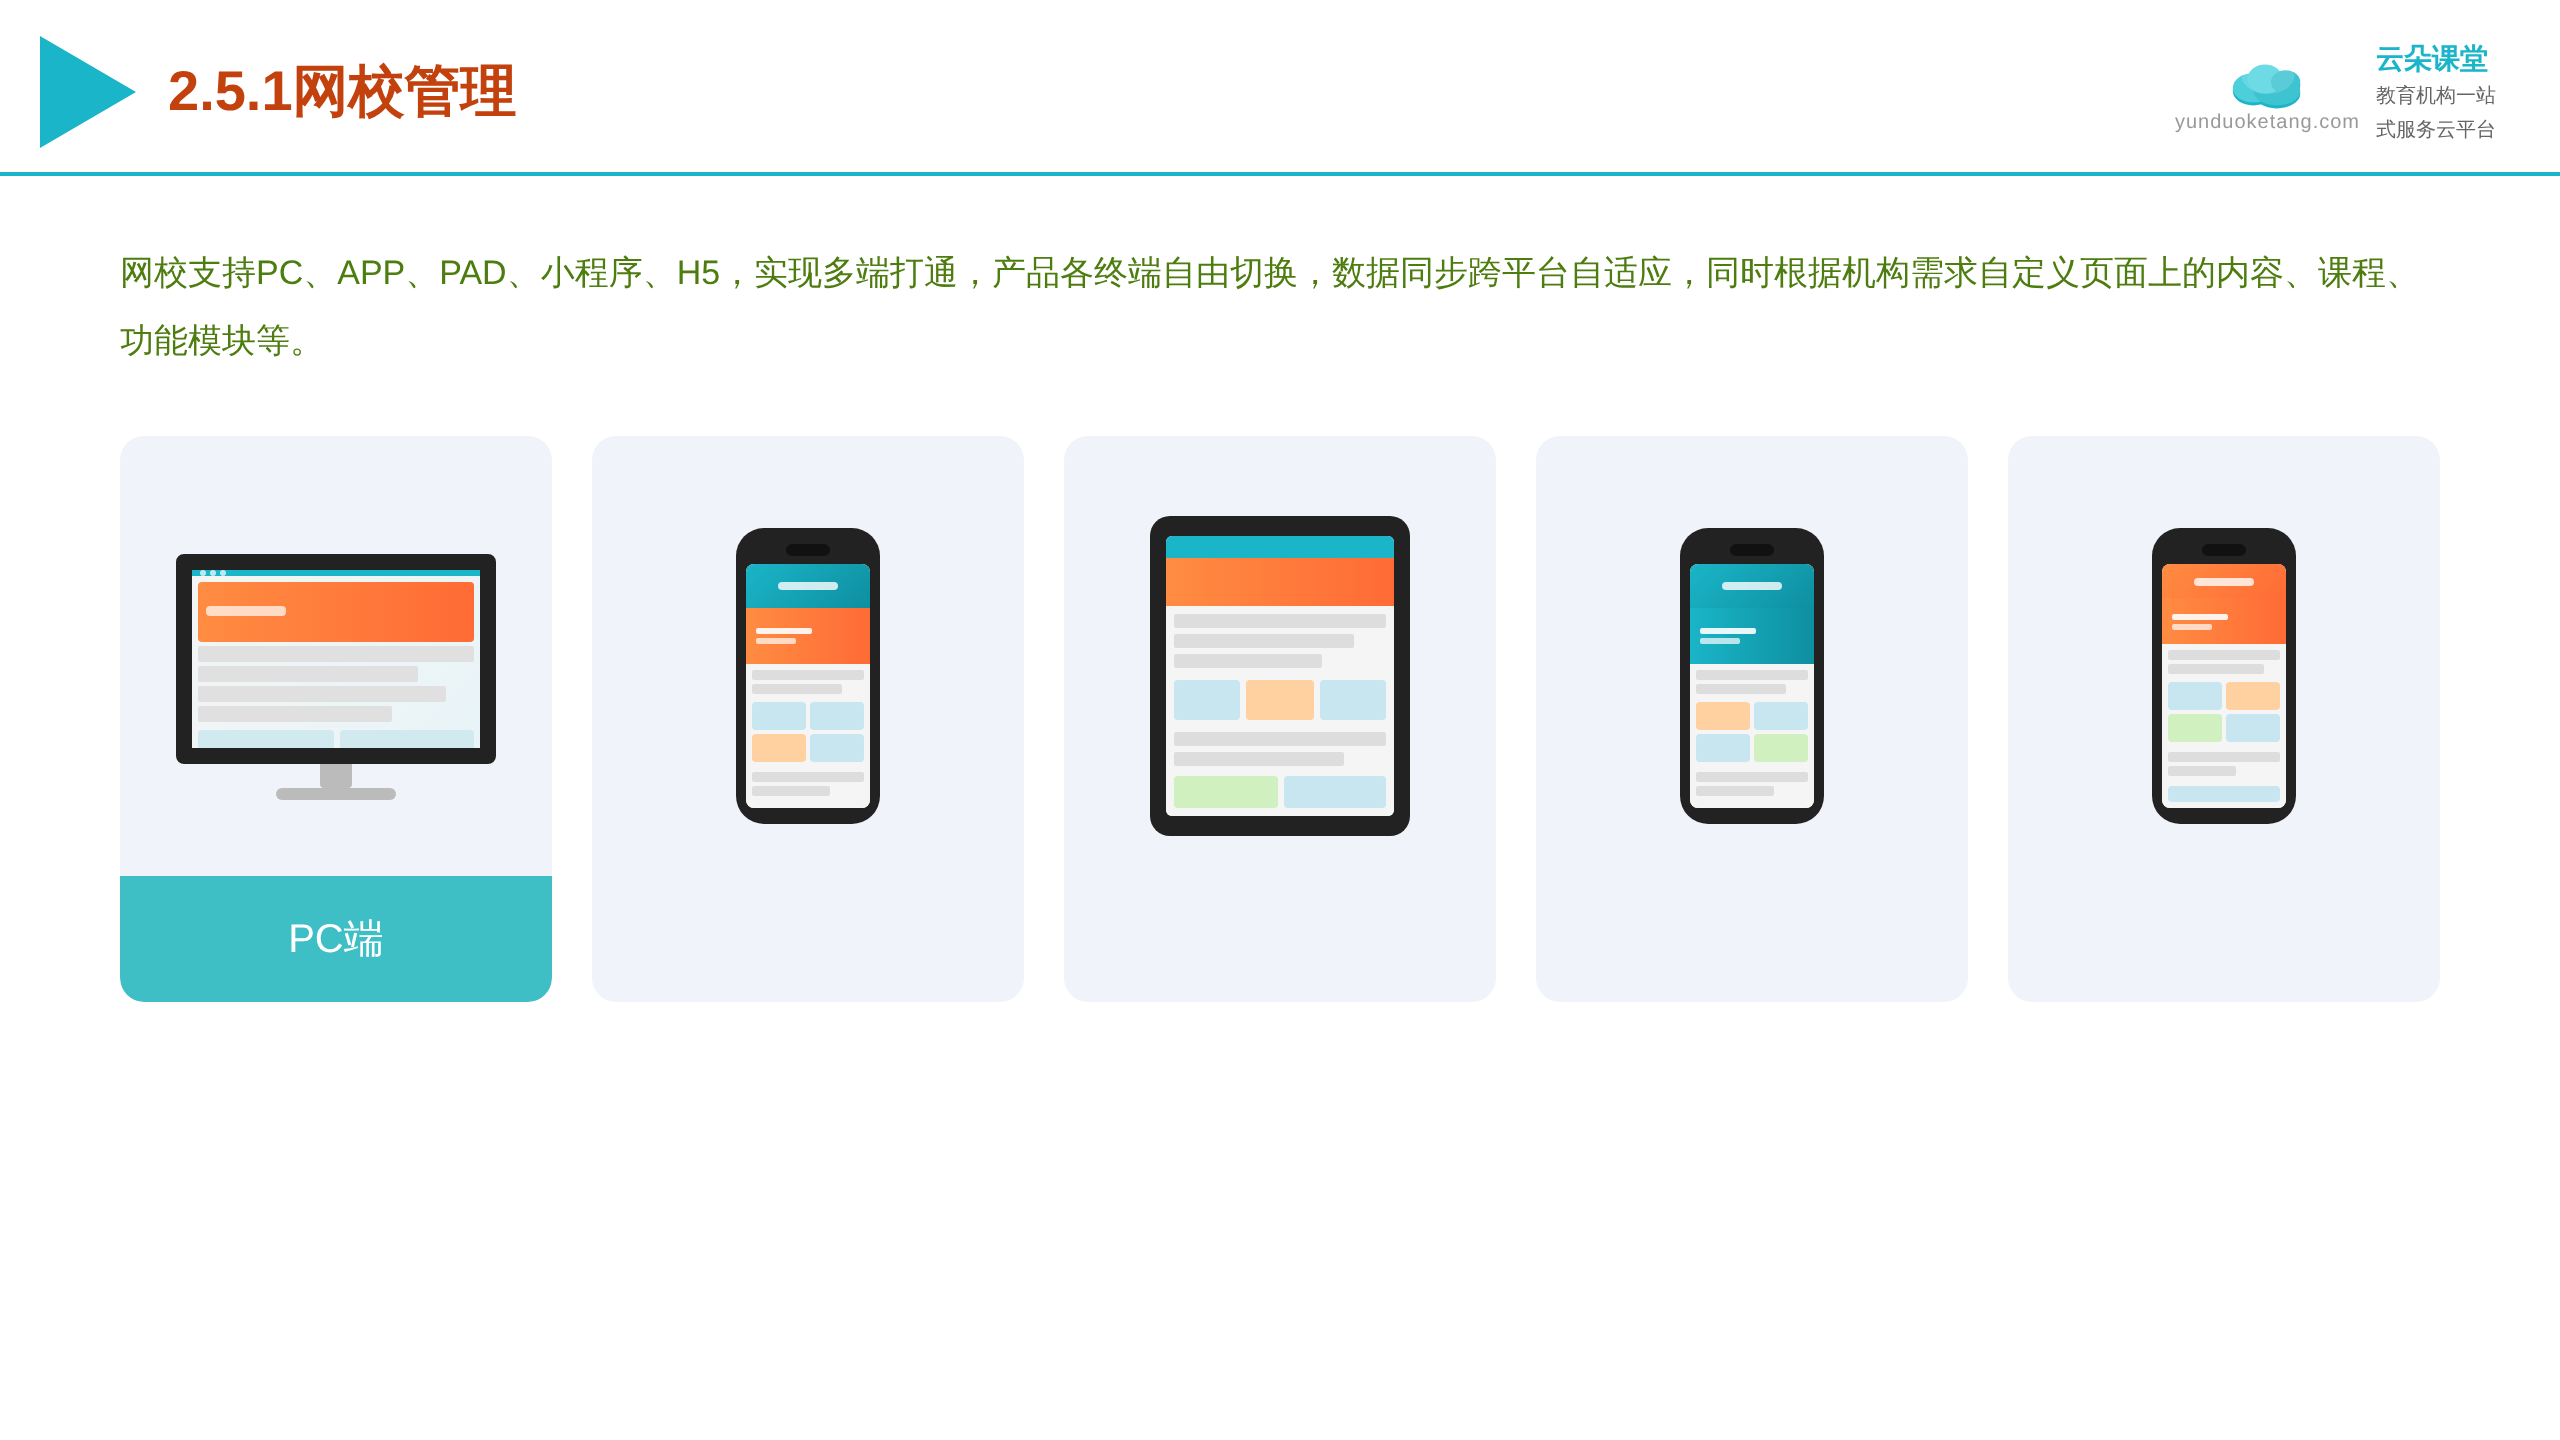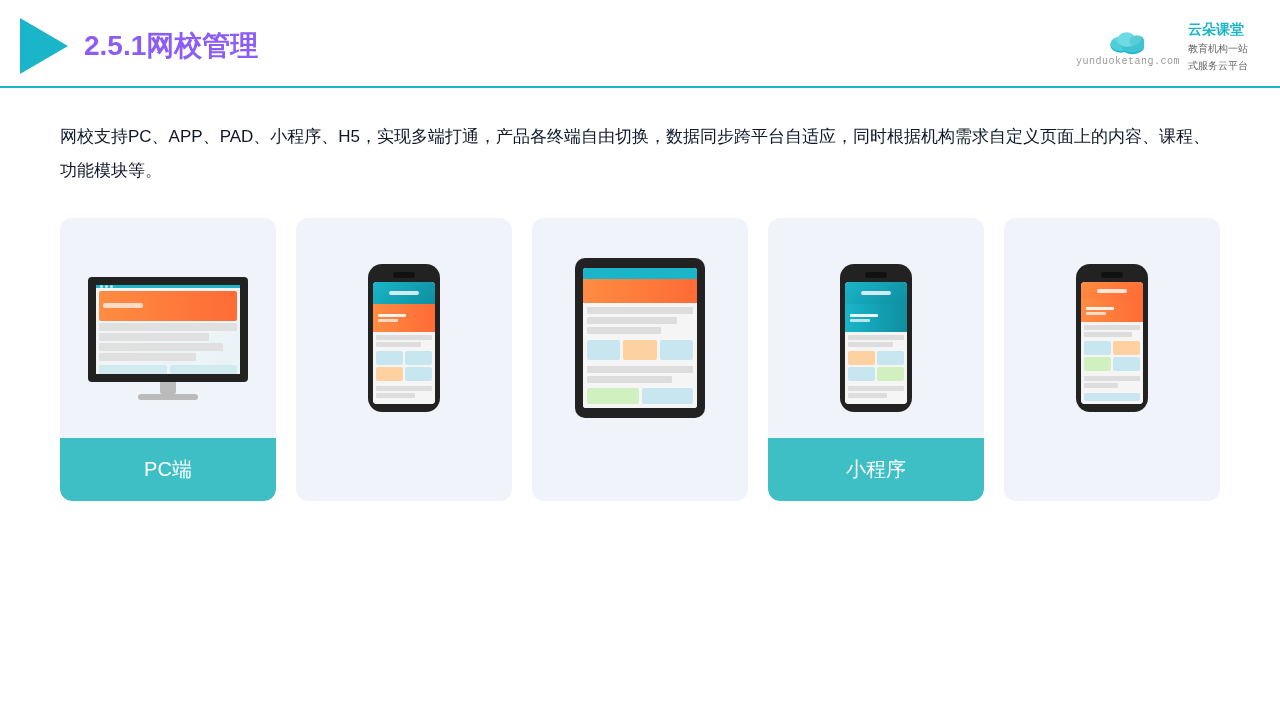--- a/index.html
+++ b/index.html
@@ -28,21 +28,21 @@
     .logo-triangle {
       width: 0;
       height: 0;
       border-top: 28px solid transparent;
       border-bottom: 28px solid transparent;
       border-left: 48px solid #1ab5c8;
     }
     .page-title {
       font-size: 28px;
       font-weight: bold;
-      color: #8b5cf6;
+      color: #c2410c;
     }
     .header-right {
       display: flex;
       align-items: center;
       gap: 10px;
     }
     .brand-logo {
       display: flex;
       align-items: center;
       gap: 8px;
@@ -53,36 +53,35 @@
       align-items: center;
     }
     .cloud-svg {
       width: 44px;
       height: 30px;
     }
     .brand-url {
       font-size: 10px;
       color: #999;
       letter-spacing: 0.5px;
-      font-family: Liberation Mono, monospace;
     }
     .brand-tagline {
       font-size: 11px;
       color: #555;
       line-height: 1.5;
       text-align: left;
     }
 
     
     .content {
       padding: 32px 60px 20px 60px;
     }
     .description {
       font-size: 17px;
-      color: #0f172a;
+      color: #4d7c0f;
       line-height: 2;
       margin-bottom: 30px;
     }
 
     
     .cards-container {
       display: flex;
       gap: 20px;
       margin-top: 10px;
     }
@@ -486,21 +485,20 @@
                   <div class="phone-grid-item"></div>
                   <div class="phone-grid-item" style="background:#d0f0c0;"></div>
                 </div>
                 <div class="phone-row" style="margin-top:3px"></div>
                 <div class="phone-row" style="width:70%"></div>
               </div>
             </div>
           </div>
         </div>
       </div>
-      <div class="card-label">小程序</div>
     </div>
 
     <div class="card">
       <div class="card-image-area">
         <div class="phone-mock">
           <div class="phone-body">
             <div class="phone-notch"></div>
             <div class="phone-screen">
               <div class="phone-screen-top" style="background:linear-gradient(135deg,#ff8c42,#ff6b35)">
                 <div class="phone-screen-top-text"></div>

